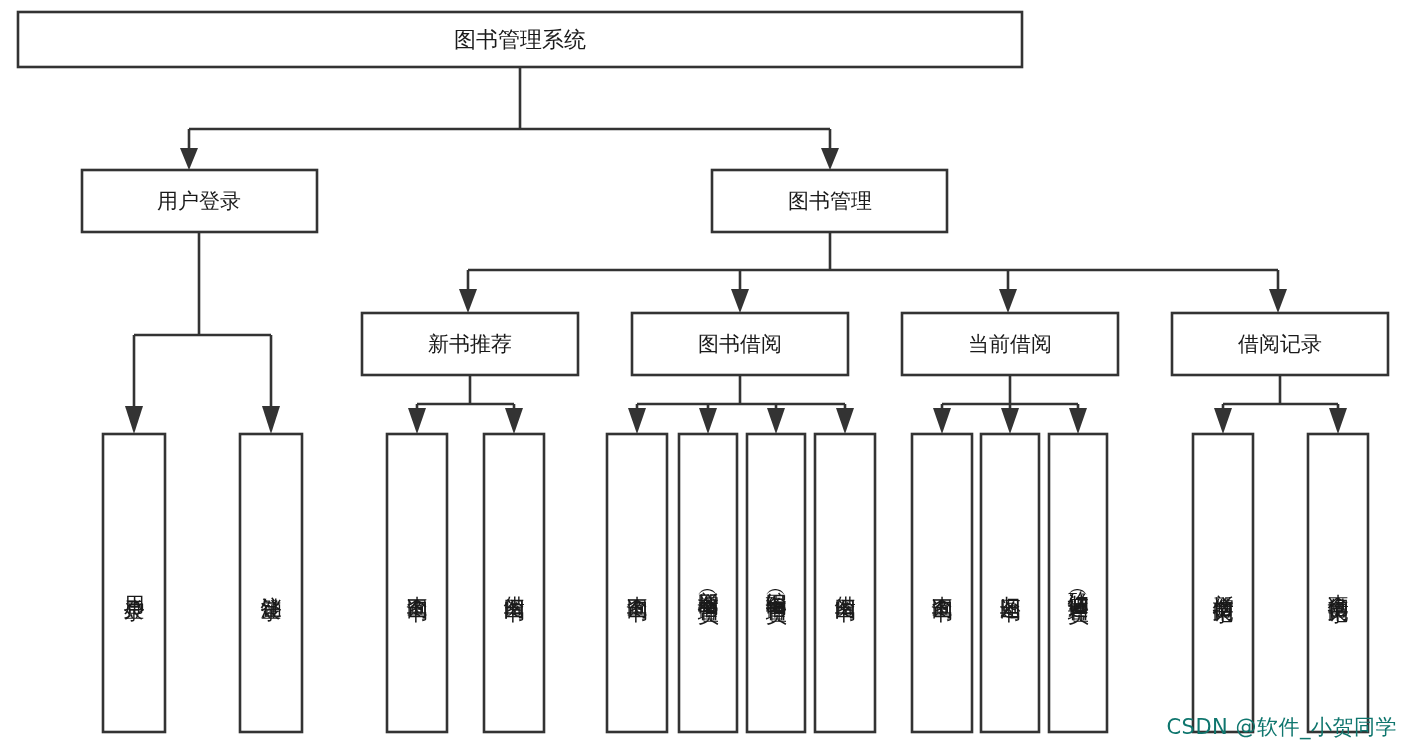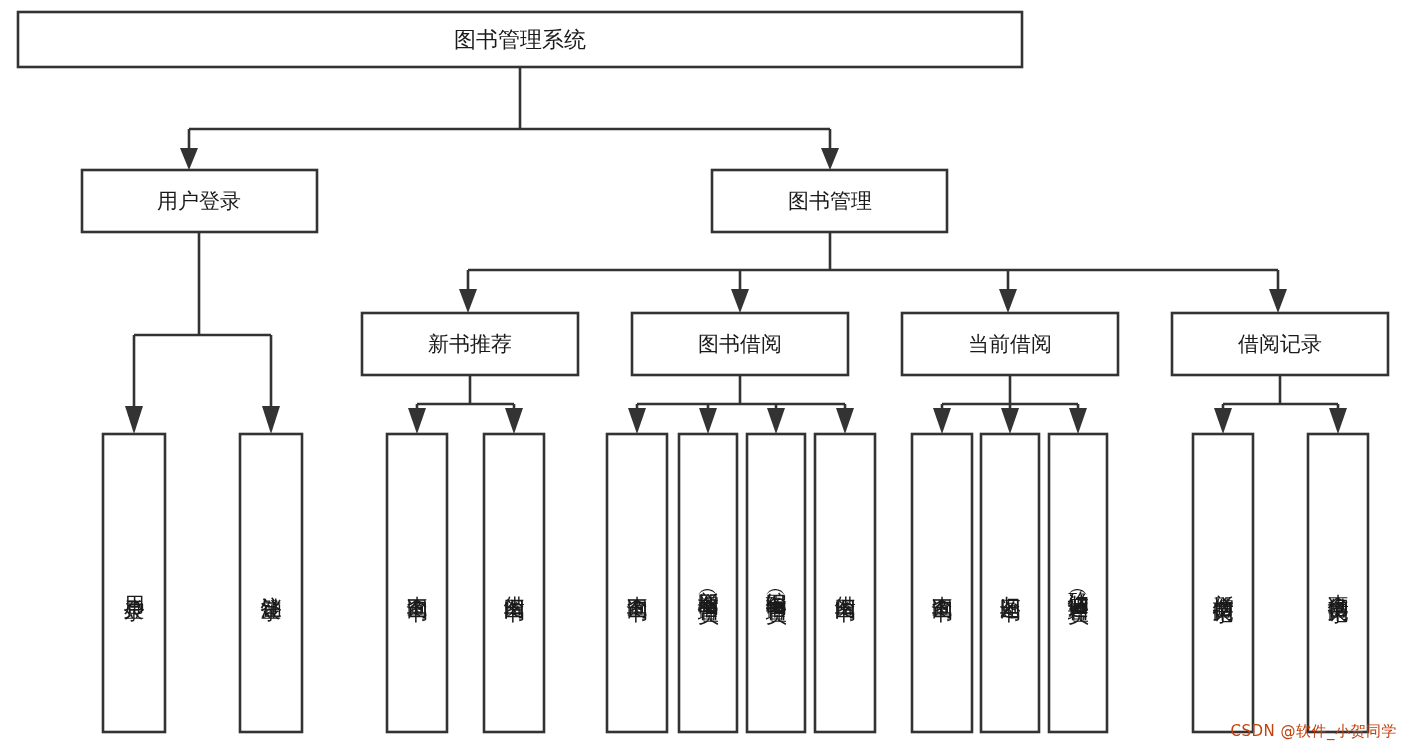--- a/index.html
+++ b/index.html
@@ -65,22 +65,22 @@
     pointer-events: none;
     display: flex;
     align-items: center;
     justify-content: center;
   }
   #watermark {
     position: absolute;
     right: 8px;
     bottom: 6px;
     font-family: "DejaVu Sans", "Liberation Sans", sans-serif;
-    font-size: 15px;
-    color: #c2410c;
+    font-size: 21px;
+    color: #0f766e;
     letter-spacing: 0.5px;
     user-select: none;
     text-align: right;
   }
 </style>
 </head>
 <body>
 
 <div id="diagram-root">
 

